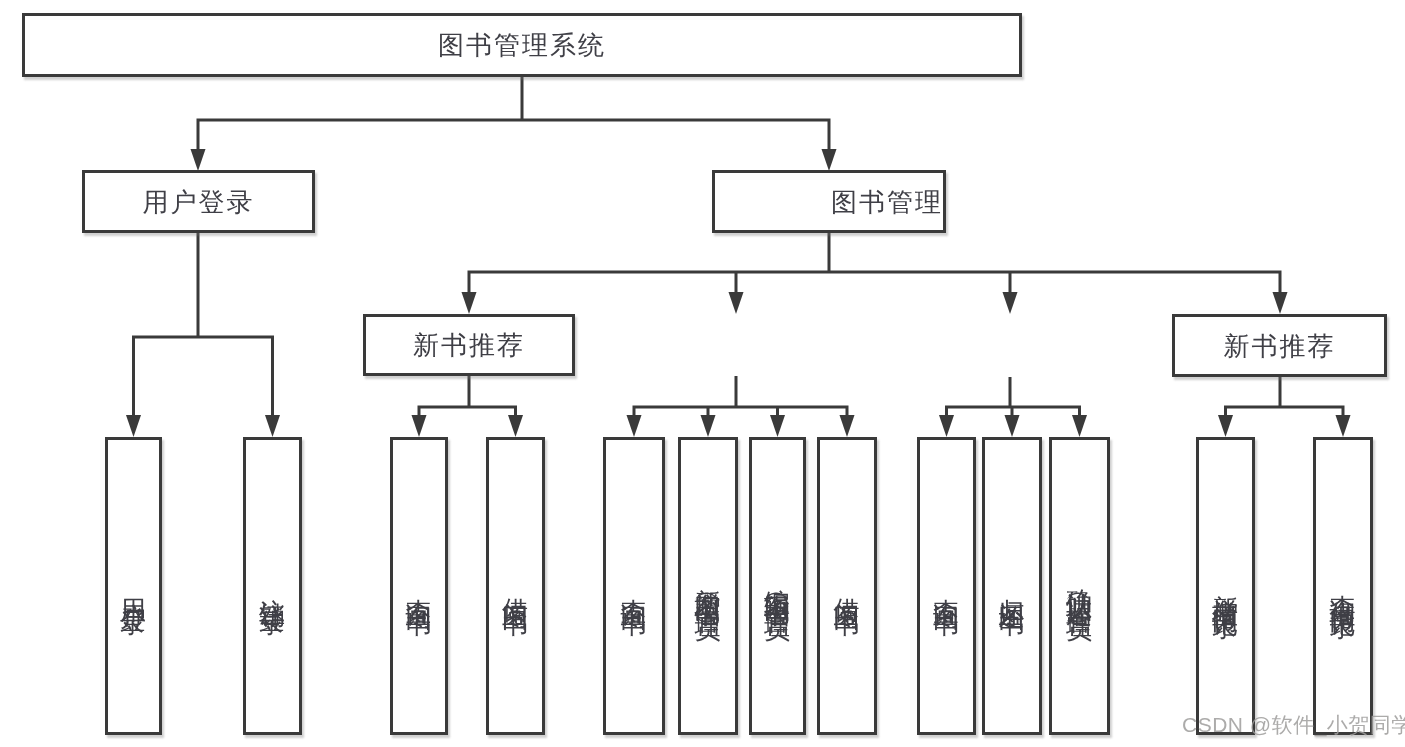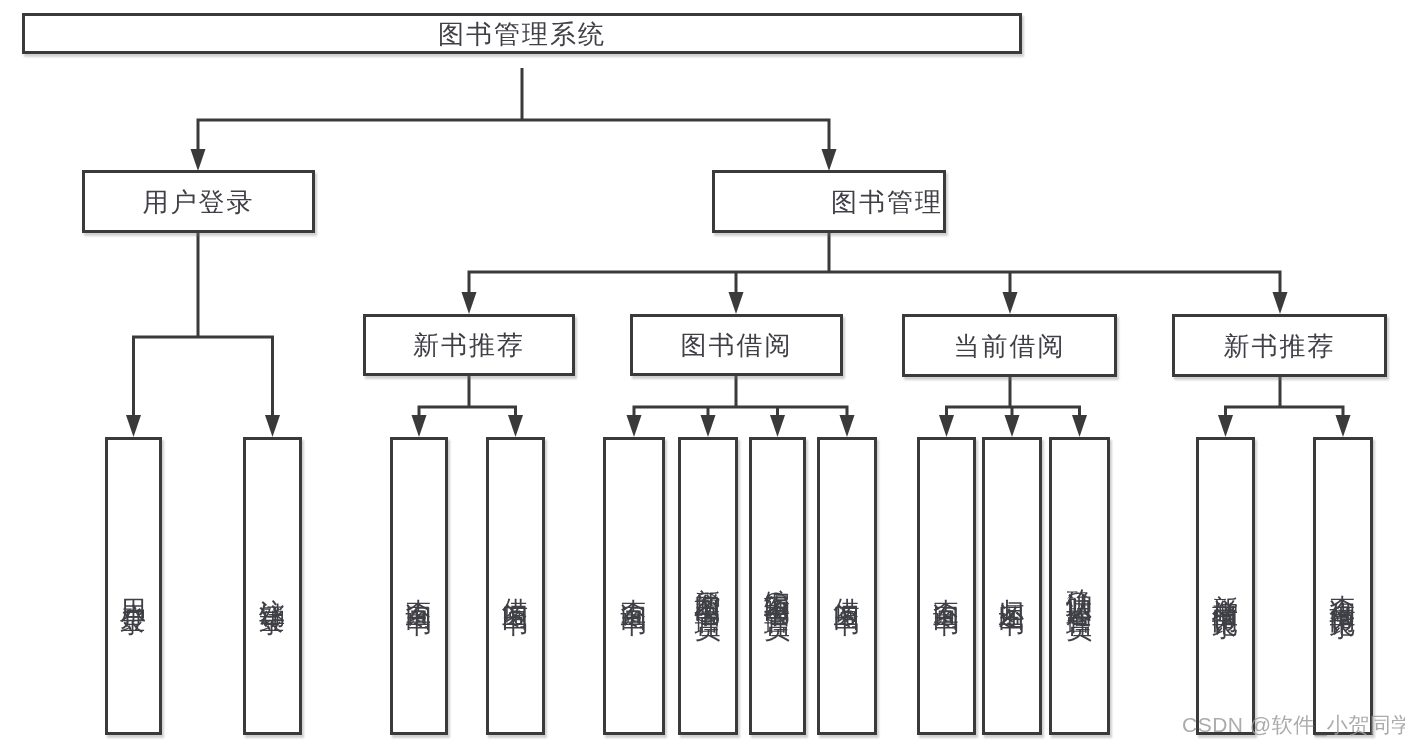--- a/index.html
+++ b/index.html
@@ -96,39 +96,33 @@
       <polygon points="770,415 785,415 777.5,437"></polygon>
       <polygon points="839.5,415 854.5,415 847,437"></polygon>
       <polygon points="939,415 954,415 946.5,437"></polygon>
       <polygon points="1004.5,415 1019.5,415 1012,437"></polygon>
       <polygon points="1072,415 1087,415 1079.5,437"></polygon>
       <polygon points="1218,415 1233,415 1225.5,437"></polygon>
       <polygon points="1335.5,415 1350.5,415 1343,437"></polygon>
     </g>
   </svg>
 
-  <div class="node h" style="left:22px; top:13px; width:1000px; height:41px;">
+  <div class="node h" style="left:22px; top:13px; width:1000px; height:64px;">
     <span>图书管理系统</span>
   </div>
 
   <div class="node h" style="left:82px; top:170px; width:233px; height:63px;">
     <span>用户登录</span>
   </div>
   <div class="node h" style="left:712px; top:170px; width:234px; height:63px;justify-content:flex-end;">
     <span>图书管理</span>
   </div>
 
   <div class="node h" style="left:363px; top:314px; width:212px; height:62px;">
     <span>新书推荐</span>
-  </div>
-  <div class="node h" style="left:630px; top:314px; width:213px; height:62px;">
-    <span>图书借阅</span>
-  </div>
-  <div class="node h" style="left:902px; top:314px; width:215px; height:63px;">
-    <span>当前借阅</span>
   </div>
   <div class="node h" style="left:1172px; top:314px; width:215px; height:63px;">
     <span>新书推荐</span>
   </div>
 
   <div class="node leaf" style="left:105px; width:57px;">
     <span>用户登录</span>
   </div>
   <div class="node leaf" style="left:243px; width:59px;">
     <span>注销登录</span>

